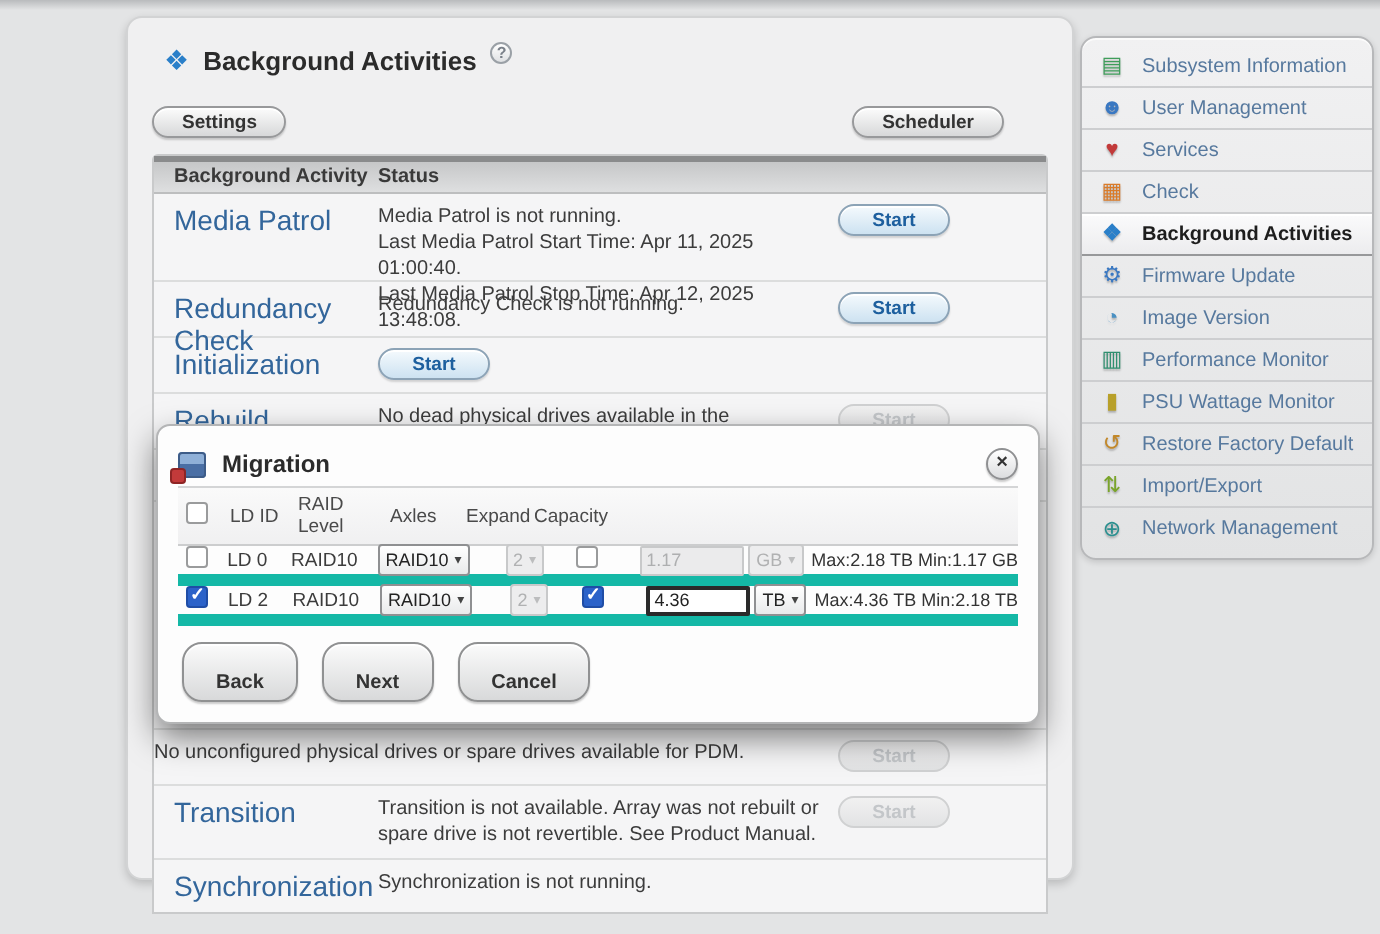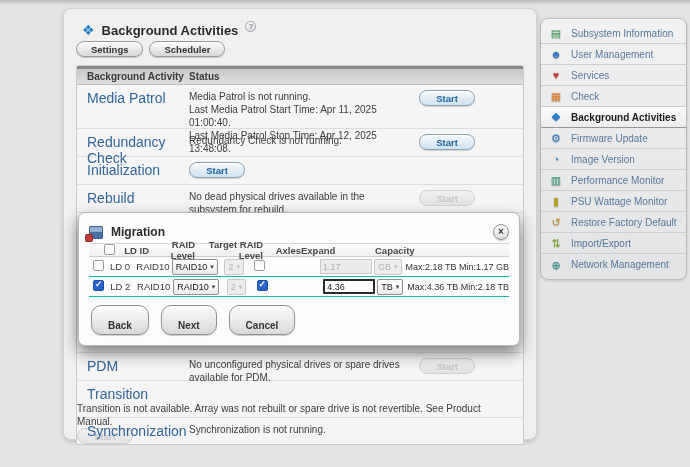--- a/index.html
+++ b/index.html
@@ -28,21 +28,21 @@
   }
   .panel-title-row { height:22px; display:flex; align-items:center; gap:7px; padding-left:6px; }
   .title-icon { font-size:14px; line-height:14px; }
   .page-title { font-size:13px; font-weight:bold; color:#2b2b2b; }
   .help-icon {
     width:11px; height:11px; border-radius:50%;
     border:1px solid #9aa0a6; background:linear-gradient(#fff,#dfe1e3);
     color:#7a8089; font-size:8px; font-weight:bold; text-align:center; line-height:10px;
     margin-top:-8px; cursor:pointer;
   }
-  .panel-toolbar { height:18px; display:flex; justify-content:flex-start; gap:6px; padding-right:22px; }
+  .panel-toolbar { height:18px; display:flex; justify-content:space-between; gap:6px; padding-right:22px;margin-top:12px; }
   .pill-btn {
     height:16px; padding:0 14px; border-radius:9px;
     border:1px solid #98999b;
     background:linear-gradient(#fcfcfc,#d7d8d9);
     font-family:"Liberation Sans",sans-serif;
     font-size:9.5px; font-weight:bold; color:#333;
     box-shadow:0 1px 1px rgba(0,0,0,0.18), inset 0 1px 0 #fff;
     cursor:pointer;
   }
 
@@ -82,21 +82,21 @@
     border-color:#d0d1d2;
     background:linear-gradient(#f1f1f1,#e2e3e4);
     color:#c3c6c9; cursor:default;
     box-shadow:none;
   }
   .row-media-patrol { height:44px; }
   .row-redundancy-check, .row-initialization, .row-rebuild { height:28px; }
   .row-migration { height:26px; }
   .table-spacer { height:114px; border-bottom:1px solid #dcdddd; }
   .row-pdm { height:28px; }
-  .row-transition { height:37px;flex-direction:column; }
+  .row-transition { height:37px; }
   .row-synchronization { height:26px; border-bottom:none; }
 
   
   .sidebar {
     position:absolute; left:540px; top:18px; width:147px;
     background:linear-gradient(#f1f1f2,#e2e3e4);
     border:1px solid #b7b8ba;
     border-radius:8px;
     box-shadow:0 1px 3px rgba(0,0,0,0.15), inset 0 1px 0 #fbfbfb;
     padding:4px 0;
@@ -140,33 +140,32 @@
   }
   .dlg-title { font-size:12px; font-weight:bold; color:#2b2b2b; flex:1; }
   .dlg-close {
     width:16px; height:16px; border-radius:50%;
     border:1px solid #8f9092; background:linear-gradient(#fff,#dcdddf);
     color:#333; font-size:10px; font-weight:bold; line-height:14px; text-align:center;
     cursor:pointer; box-shadow:0 1px 1px rgba(0,0,0,0.2);
   }
   .dlg-thead, .dlg-row { display:flex; align-items:center; }
   .dlg-thead {
-    height:14px; font-size:9.5px; font-weight:bold; color:#4a4a4a;
+    height:30px; font-size:9.5px; font-weight:normal; color:#4a4a4a;
     border-top:1px solid #d4d5d6; border-bottom:1px solid #cccdce;
     background:linear-gradient(#fafafa,#f0f0f1);
-    text-align:right;
-  }
-  .dlg-row { height:20px; border-bottom:1px solid #14b8a6; font-size:9.5px; color:#3c3c3c;align-items:center; }
+  }
+  .dlg-row { height:20px; border-bottom:6px solid #14b8a6; font-size:9.5px; color:#3c3c3c;align-items:center; }
   .dc-check { width:26px; padding-left:4px; }
   .dc-ldid { width:34px; }
   .dc-raid { width:46px; }
   .dc-target { width:68px; }
   .dc-axles { width:38px; }
   .dc-expand { width:34px; }
-  .dc-capacity { flex:1; display:flex; align-items:center; gap:2px;margin-left:40px; }
+  .dc-capacity { flex:1; display:flex; align-items:center; gap:2px; }
 
   .checkbox {
     display:inline-block; width:11px; height:11px; border-radius:2px;
     border:1px solid #9a9b9c; background:#fff; cursor:pointer; position:relative;
   }
   .checkbox.checked { background:#2b62c9; border-color:#1f4da6; }
   .checkbox.checked::after {
     content:"\2713"; position:absolute; left:1px; top:-2px;
     color:#fff; font-size:9px; font-weight:bold;
   }
@@ -268,21 +267,20 @@
           <div>Disk array migration is not running.</div>
         </div>
       <div class="cell-action">
           <button class="start-btn">Start</button>
         </div>
     </div>
 
     <div class="table-spacer"></div>
 
     <div class="act-row row-pdm">
-      <div class="cell-activity">PDM</div>
       <div class="cell-status">
           <div>No unconfigured physical drives or spare drives available for PDM.</div>
         </div>
       <div class="cell-action">
           <button class="start-btn disabled">Start</button>
         </div>
     </div>
 
     <div class="act-row row-transition">
       <div class="cell-activity">Transition</div>
@@ -359,21 +357,20 @@
   <div class="dlg-header">
     <span class="dlg-icon"></span>
     <span class="dlg-title">Migration</span>
     <span class="dlg-close">×</span>
   </div>
 
   <div class="dlg-thead">
     <span class="dc-check"><span class="checkbox"></span></span>
     <span class="dc-ldid">LD ID</span>
     <span class="dc-raid">RAID Level</span>
-    <span class="dc-target">Target RAID Level</span>
     <span class="dc-axles">Axles</span>
     <span class="dc-expand">Expand</span>
     <span class="dc-capacity">Capacity</span>
   </div>
 
   <div class="dlg-row">
     <span class="dc-check"><span class="checkbox"></span></span>
     <span class="dc-ldid">LD 0</span>
     <span class="dc-raid">RAID10</span>
     <span class="dc-target">

